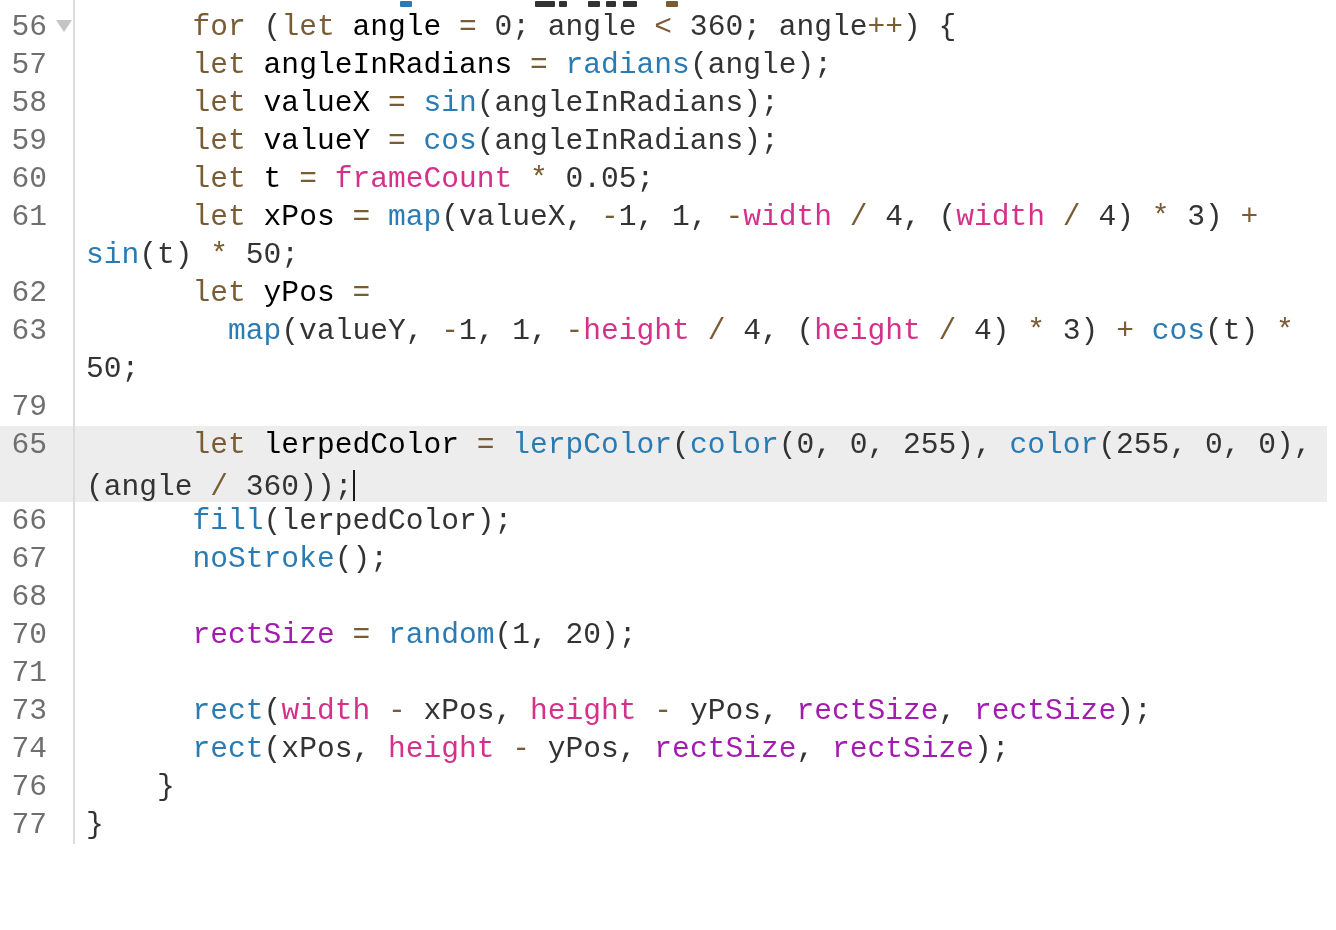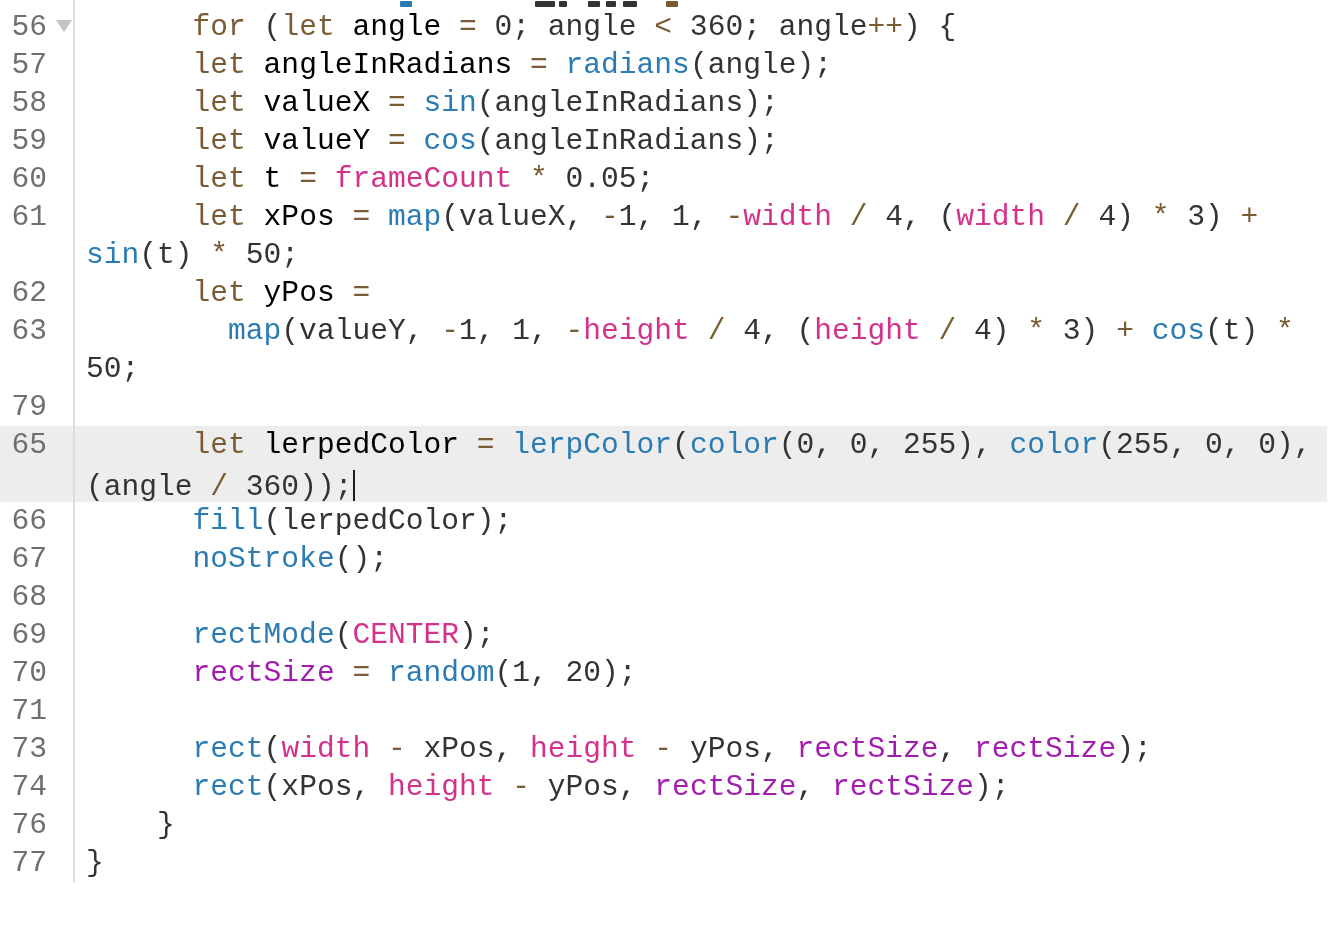--- a/index.html
+++ b/index.html
@@ -138,24 +138,20 @@
       </div>
       <div class="row">
         <div class="gutter">67</div>
         <div class="code"><span class="tok-pl">      </span><span class="tok-fn">noStroke</span><span class="tok-pl">();</span></div>
       </div>
       <div class="row">
         <div class="gutter">68</div>
         <div class="code"></div>
       </div>
       <div class="row">
-        <div class="gutter">69</div>
-        <div class="code"><span class="tok-pl">      </span><span class="tok-fn">rectMode</span><span class="tok-pl">(</span><span class="tok-p5">CENTER</span><span class="tok-pl">);</span></div>
-      </div>
-      <div class="row">
         <div class="gutter">70</div>
         <div class="code"><span class="tok-pl">      </span><span class="tok-var">rectSize</span><span class="tok-pl"> </span><span class="tok-op">=</span><span class="tok-pl"> </span><span class="tok-fn">random</span><span class="tok-pl">(1, 20);</span></div>
       </div>
       <div class="row">
         <div class="gutter">71</div>
         <div class="code"></div>
       </div>
       <div class="row">
         <div class="gutter">73</div>
         <div class="code"><span class="tok-pl">      </span><span class="tok-fn">rect</span><span class="tok-pl">(</span><span class="tok-p5">width</span><span class="tok-pl"> </span><span class="tok-op">-</span><span class="tok-pl"> xPos, </span><span class="tok-p5">height</span><span class="tok-pl"> </span><span class="tok-op">-</span><span class="tok-pl"> yPos, </span><span class="tok-var">rectSize</span><span class="tok-pl">, </span><span class="tok-var">rectSize</span><span class="tok-pl">);</span></div>

